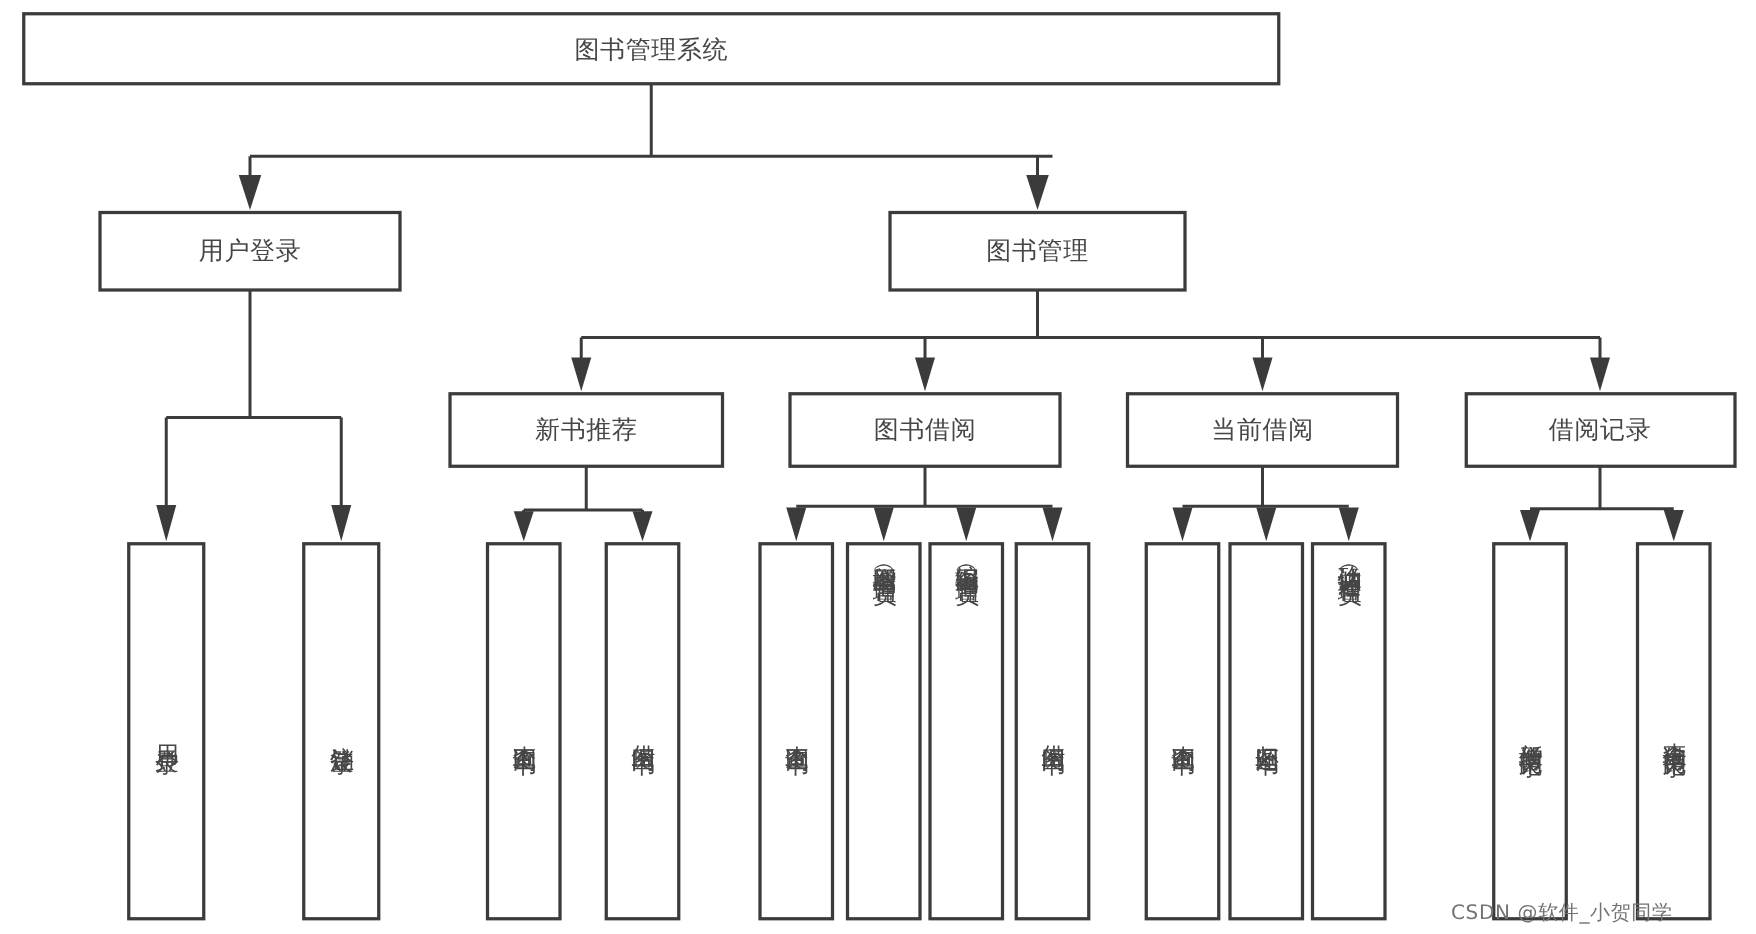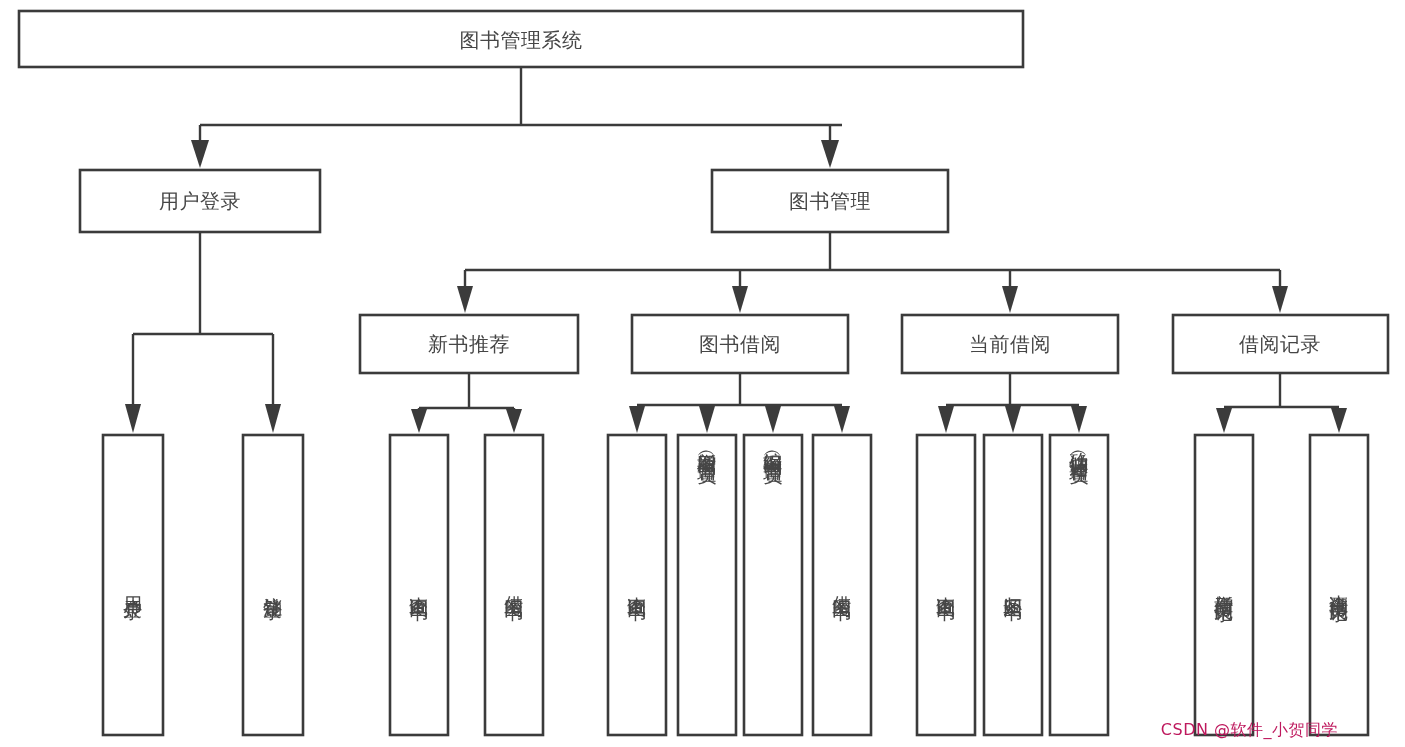--- a/index.html
+++ b/index.html
@@ -67,21 +67,21 @@
     letter-spacing: 2px;
     white-space: nowrap;
     text-align: center;
   }
   .watermark {
     position: absolute;
     right: 8px;
     bottom: 6px;
     font-family: "DejaVu Sans", "Liberation Sans", sans-serif;
     font-size: 16px;
-    color: #be185d;
+    color: #737373;
     letter-spacing: 0.5px;
     user-select: none;
   }
 </style>
 </head>
 <body>
 
 <div id="diagram-root">
 
   <svg class="flow" viewBox="0 0 1405 747" xmlns="http://www.w3.org/2000/svg">

